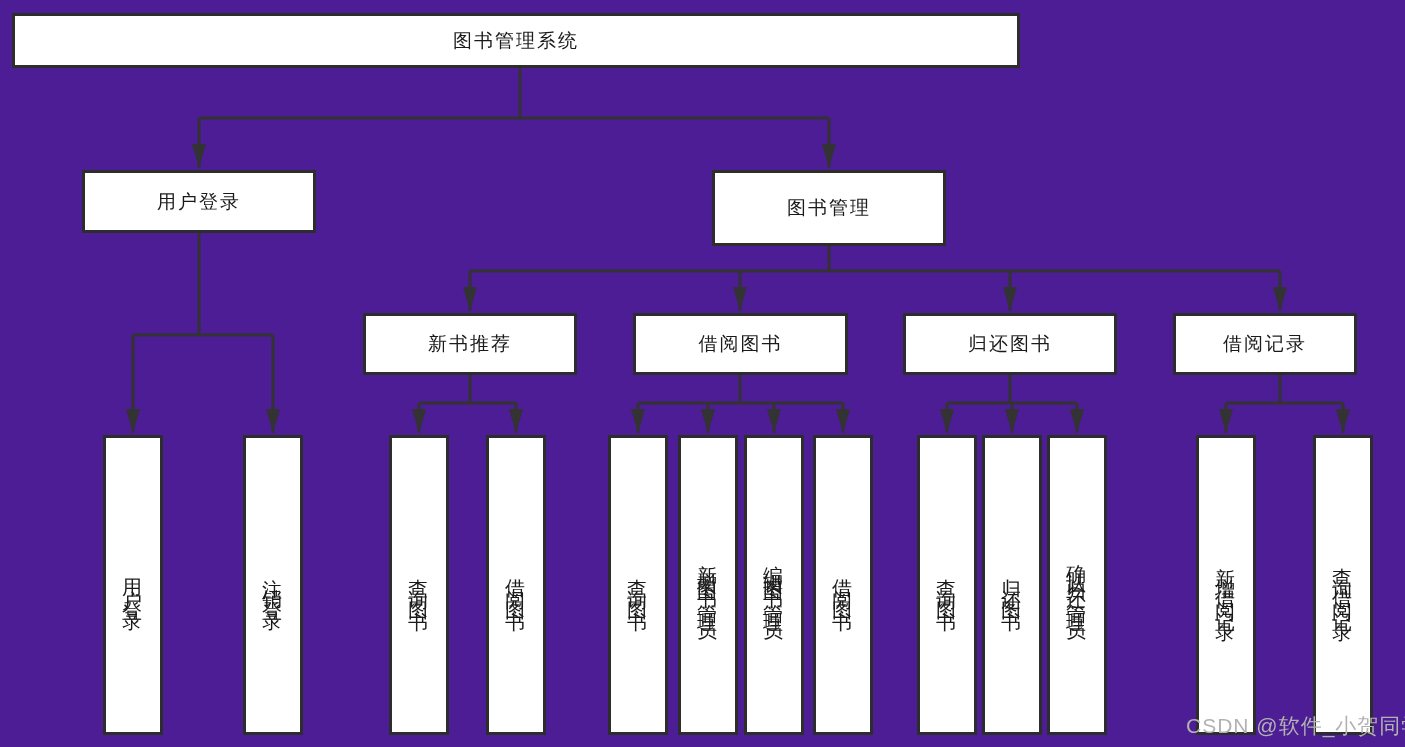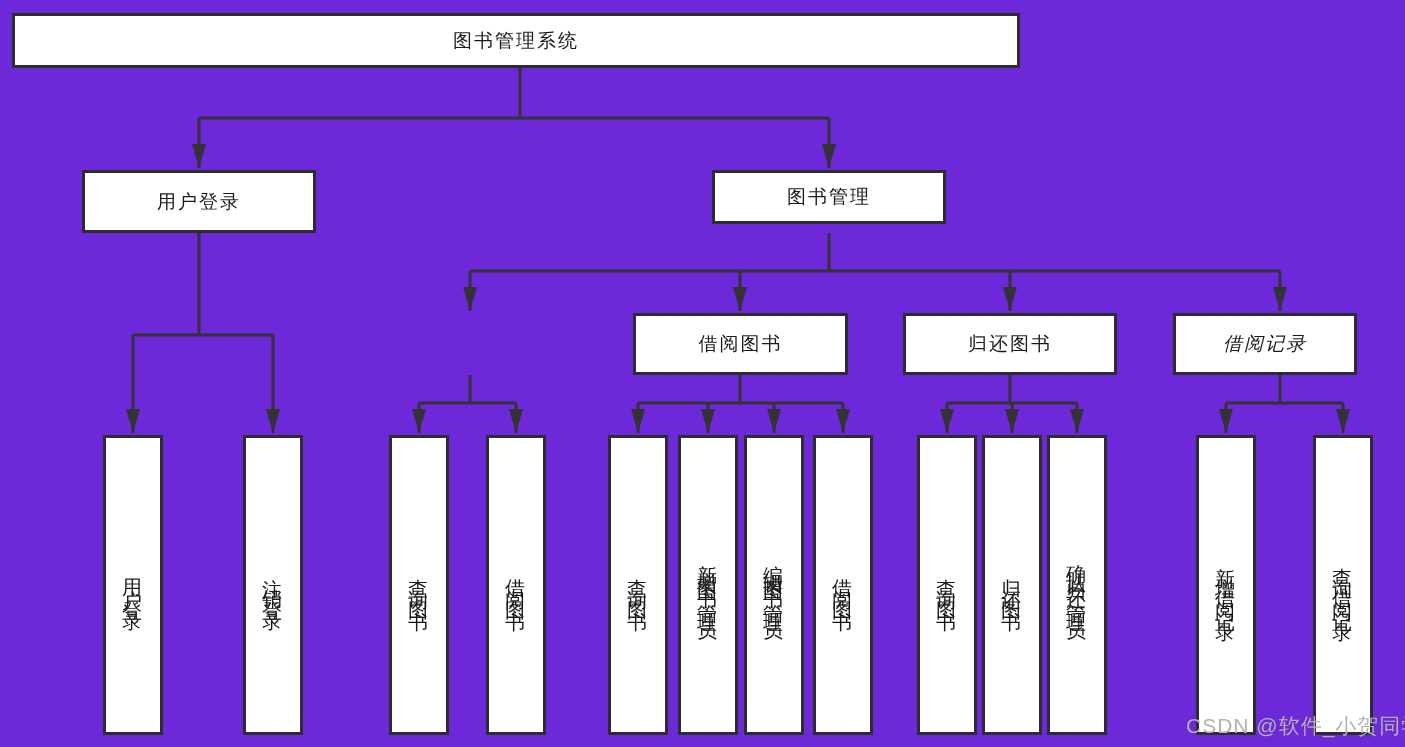--- a/index.html
+++ b/index.html
@@ -5,21 +5,21 @@
   html, body {
     margin: 0;
     padding: 0;
     background: #ffffff;
     font-family: "Liberation Sans", "DejaVu Sans", sans-serif;
   }
   .stage {
     position: relative;
     width: 1405px;
     height: 747px;
-    background: #6d28d9;
+    background: #4c1d95;
     overflow: hidden;
   }
   .wires {
     position: absolute;
     left: 0;
     top: 0;
     width: 1405px;
     height: 747px;
     z-index: 1;
   }
@@ -121,25 +121,26 @@
       <path d="M1280,375 V403"></path>
       <path d="M1226,403 H1343"></path>
       <path d="M1226,403 V433" marker-end="url(#arrowhead)"></path>
       <path d="M1343,403 V433" marker-end="url(#arrowhead)"></path>
     </g>
   </svg>
 
   <div class="node" style="left:12px; top:13px; width:1008px; height:55px;">图书管理系统</div>
 
   <div class="node" style="left:82px; top:170px; width:234px; height:63px;">用户登录</div>
-  <div class="node" style="left:712px; top:170px; width:234px; height:54px;">图书管理</div>
+  <div class="node" style="left:712px; top:170px; width:234px; height:76px;">图书管理</div>
 
+  <div class="node" style="left:363px; top:313px; width:214px; height:62px;">新书推荐</div>
   <div class="node" style="left:633px; top:313px; width:215px; height:62px;">借阅图书</div>
   <div class="node" style="left:903px; top:313px; width:214px; height:62px;">归还图书</div>
-  <div class="node" style="left:1173px; top:313px; width:184px; height:62px;font-style:italic;">借阅记录</div>
+  <div class="node" style="left:1173px; top:313px; width:184px; height:62px;">借阅记录</div>
 
   <div class="node vnode" style="left:103px; top:435px; width:60px; height:300px;">用户登录</div>
   <div class="node vnode" style="left:243px; top:435px; width:60px; height:300px;">注销登录</div>
 
   <div class="node vnode" style="left:389px; top:435px; width:60px; height:300px;">查询图书</div>
   <div class="node vnode" style="left:486px; top:435px; width:60px; height:300px;">借阅图书</div>
 
   <div class="node vnode" style="left:608px; top:435px; width:60px; height:300px;">查询图书</div>
   <div class="node vnode long" style="left:678px; top:435px; width:60px; height:300px;">新增图书（管理员）</div>
   <div class="node vnode long" style="left:744px; top:435px; width:60px; height:300px;">编辑图书（管理员）</div>

